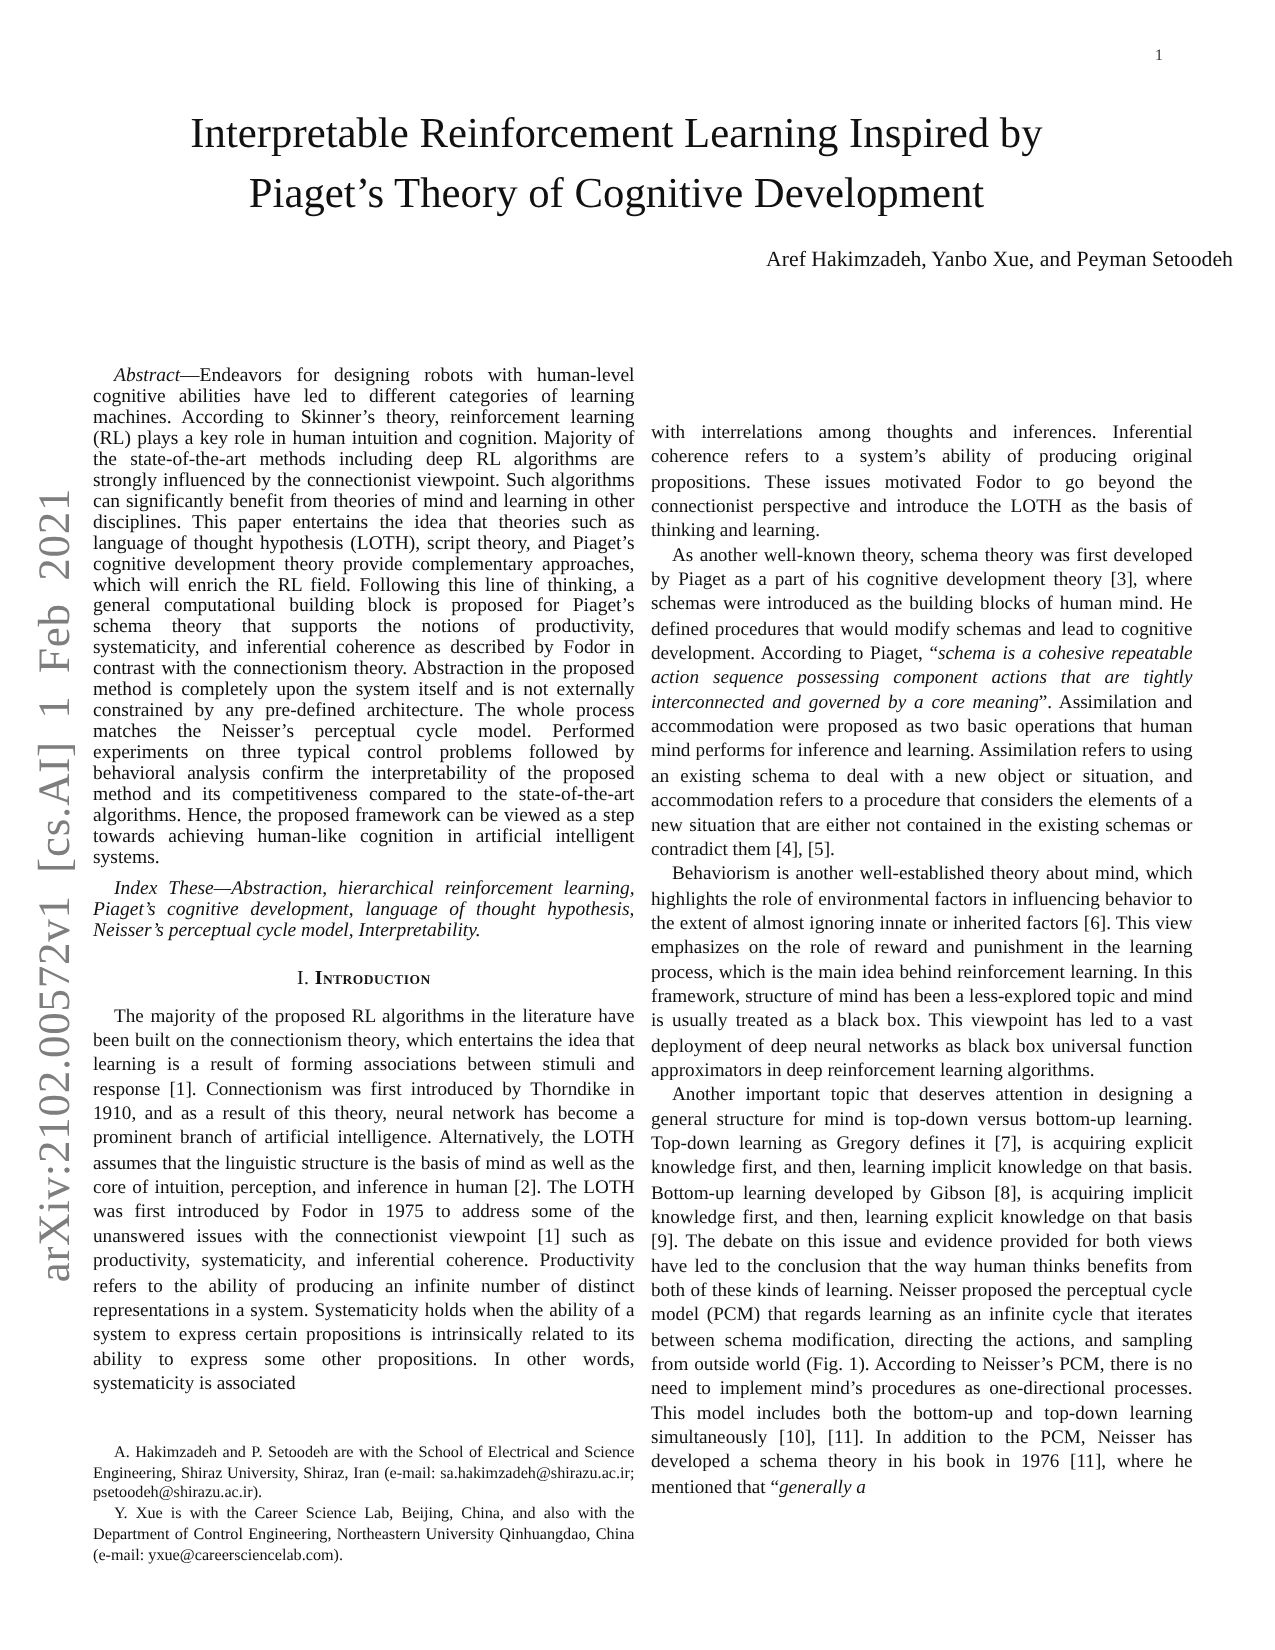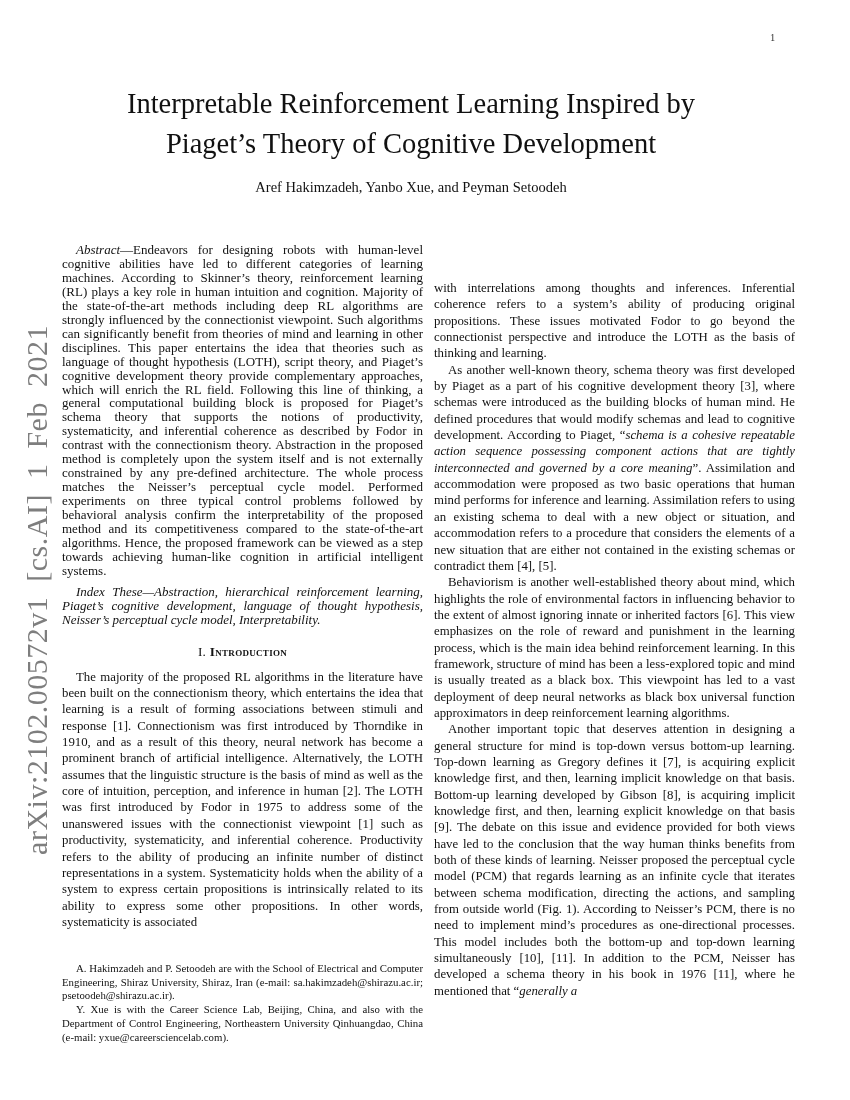--- a/index.html
+++ b/index.html
@@ -19,30 +19,31 @@
   .watermark {
     position:absolute; left:37px; top:590px;
     transform:translate(-50%,-50%) rotate(-90deg);
     white-space:nowrap;
     font-size:30px;
     color:#7e7e7e;
     word-spacing:7px;
     letter-spacing:0.5px;
   }
   .title-block {
-    position:absolute; top:84px; left:0; width:822px;
+    position:absolute; top:70px; left:0; width:822px;
     text-align:center;
   }
   .paper-title {
     font-size:28.5px; font-weight:normal; line-height:40px;
     margin:0;
   }
   .authors {
     margin-top:15px;
     font-size:14.5px;
+    text-align:right;
   }
   .col { position:absolute; top:243px; width:361px; }
   .col-left  { left:62px; }
   .col-right { left:434px; }
   .abs, .idx {
     font-size:13px; font-weight:normal;
     line-height:13.95px;
     text-align:justify;
     text-indent:14px;
     margin:0;
@@ -89,21 +90,21 @@
   </div>
 
   <div class="col col-left">
     <p class="abs"><span class="lead-italic">Abstract</span><span>—Endeavors for designing robots with human-level cognitive abilities have led to different categories of learning machines. According to Skinner’s theory, reinforcement learning (RL) plays a key role in human intuition and cognition. Majority of the state-of-the-art methods including deep RL algorithms are strongly influenced by the connectionist viewpoint. Such algorithms can significantly benefit from theories of mind and learning in other disciplines. This paper entertains the idea that theories such as language of thought hypothesis (LOTH), script theory, and Piaget’s cognitive development theory provide complementary approaches, which will enrich the RL field. Following this line of thinking, a general computational building block is proposed for Piaget’s schema theory that supports the notions of productivity, systematicity, and inferential coherence as described by Fodor in contrast with the connectionism theory. Abstraction in the proposed method is completely upon the system itself and is not externally constrained by any pre-defined architecture. The whole process matches the Neisser’s perceptual cycle model. Performed experiments on three typical control problems followed by behavioral analysis confirm the interpretability of the proposed method and its competitiveness compared to the state-of-the-art algorithms. Hence, the proposed framework can be viewed as a step towards achieving human-like cognition in artificial intelligent systems.</span></p>
     <p class="idx"><span class="lead-italic">Index These</span><span class="lead-italic">—Abstraction, hierarchical reinforcement learning, Piaget’s cognitive development, language of thought hypothesis, Neisser’s perceptual cycle model, Interpretability.</span></p>
     <h2 class="sec-heading"><span>I.</span> <span class="sc">Introduction</span></h2>
     <p class="body-p">The majority of the proposed RL algorithms in the literature have been built on the connectionism theory, which entertains the idea that learning is a result of forming associations between stimuli and response [1]. Connectionism was first introduced by Thorndike in 1910, and as a result of this theory, neural network has become a prominent branch of artificial intelligence. Alternatively, the LOTH assumes that the linguistic structure is the basis of mind as well as the core of intuition, perception, and inference in human [2]. The LOTH was first introduced by Fodor in 1975 to address some of the unanswered issues with the connectionist viewpoint [1] such as productivity, systematicity, and inferential coherence. Productivity refers to the ability of producing an infinite number of distinct representations in a system. Systematicity holds when the ability of a system to express certain propositions is intrinsically related to its ability to express some other propositions. In other words, systematicity is associated</p>
   </div>
 
   <div class="footnote">
-    <p>A. Hakimzadeh and P. Setoodeh are with the School of Electrical and Computer Engineering, Shiraz University, Shiraz, Iran (e-mail: sa.hakimzadeh@shirazu.ac.ir; psetoodeh@shirazu.ac.ir).</p>
+    <p>A. Hakimzadeh and P. Setoodeh are with the School of Electrical and Science Engineering, Shiraz University, Shiraz, Iran (e-mail: sa.hakimzadeh@shirazu.ac.ir; psetoodeh@shirazu.ac.ir).</p>
     <p>Y. Xue is with the Career Science Lab, Beijing, China, and also with the Department of Control Engineering, Northeastern University Qinhuangdao, China (e-mail: yxue@careersciencelab.com).</p>
   </div>
 
   <div class="col col-right">
     <p class="body-p no-indent">with interrelations among thoughts and inferences. Inferential coherence refers to a system’s ability of producing original propositions. These issues motivated Fodor to go beyond the connectionist perspective and introduce the LOTH as the basis of thinking and learning.</p>
     <p class="body-p"><span>As another well-known theory, schema theory was first developed by Piaget as a part of his cognitive development theory [3], where schemas were introduced as the building blocks of human mind. He defined procedures that would modify schemas and lead to cognitive development. According to Piaget, “</span><span class="quote-italic">schema is a cohesive repeatable action sequence possessing component actions that are tightly interconnected and governed by a core meaning</span><span>”. Assimilation and accommodation were proposed as two basic operations that human mind performs for inference and learning. Assimilation refers to using an existing schema to deal with a new object or situation, and accommodation refers to a procedure that considers the elements of a new situation that are either not contained in the existing schemas or contradict them [4], [5].</span></p>
     <p class="body-p">Behaviorism is another well-established theory about mind, which highlights the role of environmental factors in influencing behavior to the extent of almost ignoring innate or inherited factors [6]. This view emphasizes on the role of reward and punishment in the learning process, which is the main idea behind reinforcement learning. In this framework, structure of mind has been a less-explored topic and mind is usually treated as a black box. This viewpoint has led to a vast deployment of deep neural networks as black box universal function approximators in deep reinforcement learning algorithms.</p>
     <p class="body-p"><span>Another important topic that deserves attention in designing a general structure for mind is top-down versus bottom-up learning. Top-down learning as Gregory defines it [7], is acquiring explicit knowledge first, and then, learning implicit knowledge on that basis. Bottom-up learning developed by Gibson [8], is acquiring implicit knowledge first, and then, learning explicit knowledge on that basis [9]. The debate on this issue and evidence provided for both views have led to the conclusion that the way human thinks benefits from both of these kinds of learning. Neisser proposed the perceptual cycle model (PCM) that regards learning as an infinite cycle that iterates between schema modification, directing the actions, and sampling from outside world (Fig. 1). According to Neisser’s PCM, there is no need to implement mind’s procedures as one-directional processes. This model includes both the bottom-up and top-down learning simultaneously [10], [11]. In addition to the PCM, Neisser has developed a schema theory in his book in 1976 [11], where he mentioned that “</span><span class="quote-italic">generally a</span></p>
   </div>
 

